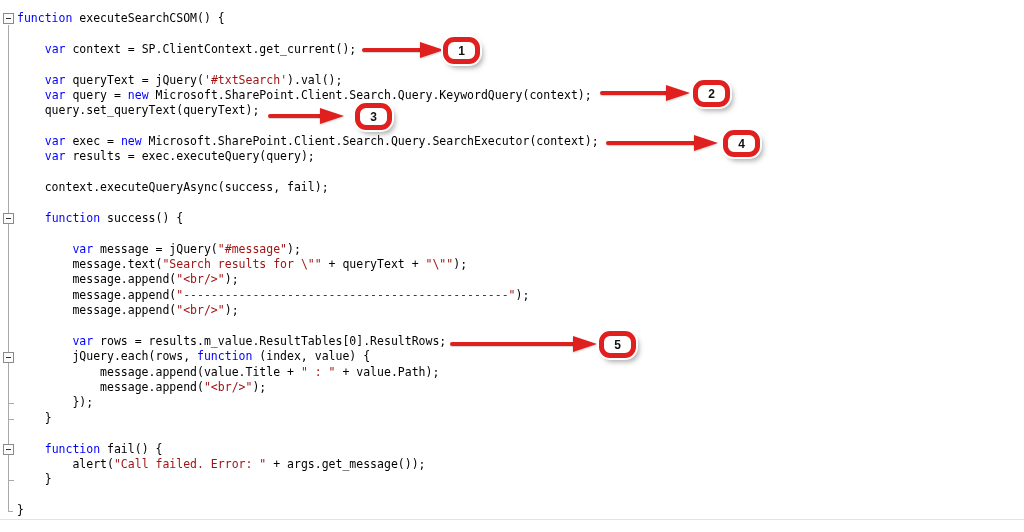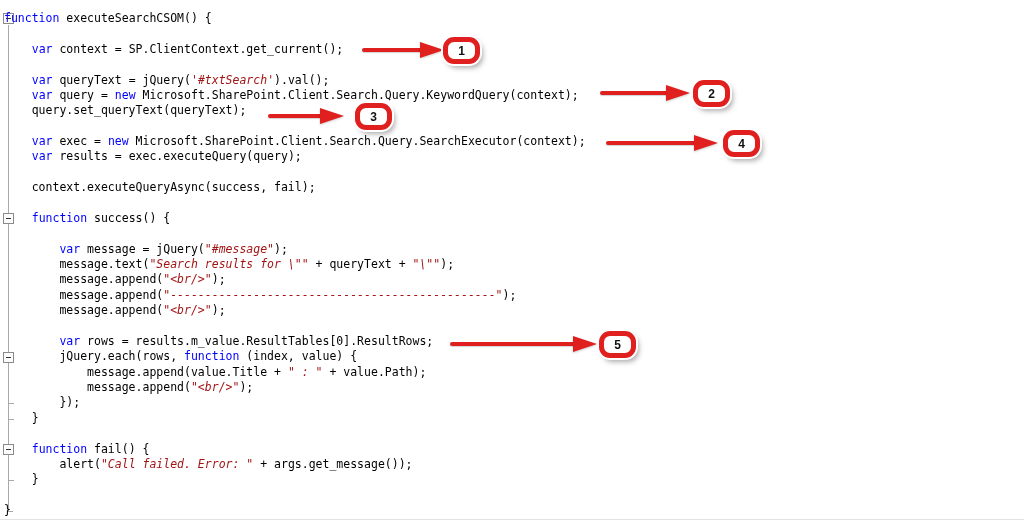--- a/index.html
+++ b/index.html
@@ -5,30 +5,30 @@
   html,body { margin:0; padding:0; background:#ffffff; }
   .screen {
     position:relative;
     width:1024px; height:532px;
     background:#ffffff;
     overflow:hidden;
     font-family:"DejaVu Sans Mono","Liberation Mono",monospace;
   }
   
   .code-area {
-    position:absolute; left:4px; top:11px;
+    position:absolute; left:17px; top:11px;
     margin:0;
     font-size:11.5px;
     line-height:15.38px;
     white-space:pre;
     color:var(--plain,#000);
   }
   .code-line { height:15.38px; }
   .tok-k { color:var(--kw,#0000ff); }
-  .tok-s { color:var(--str,#a31515);font-style:italic; }
+  .tok-s { color:var(--str,#a31515); }
   .tok-p { color:var(--plain,#000000); }
   
   .fold-vline {
     position:absolute; width:1px; background:#a9a9a9;
   }
   .fold-tick {
     position:absolute; height:1px; width:5px; background:#a9a9a9;
   }
   .fold-box {
     position:absolute; width:11px; height:11px;

